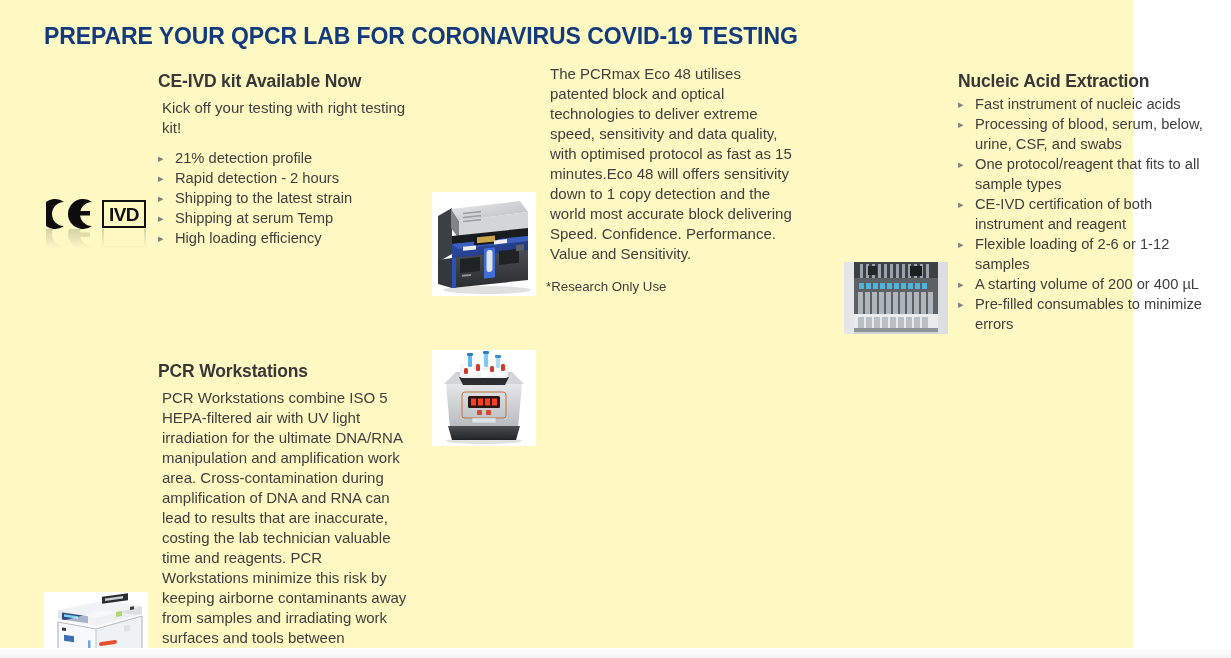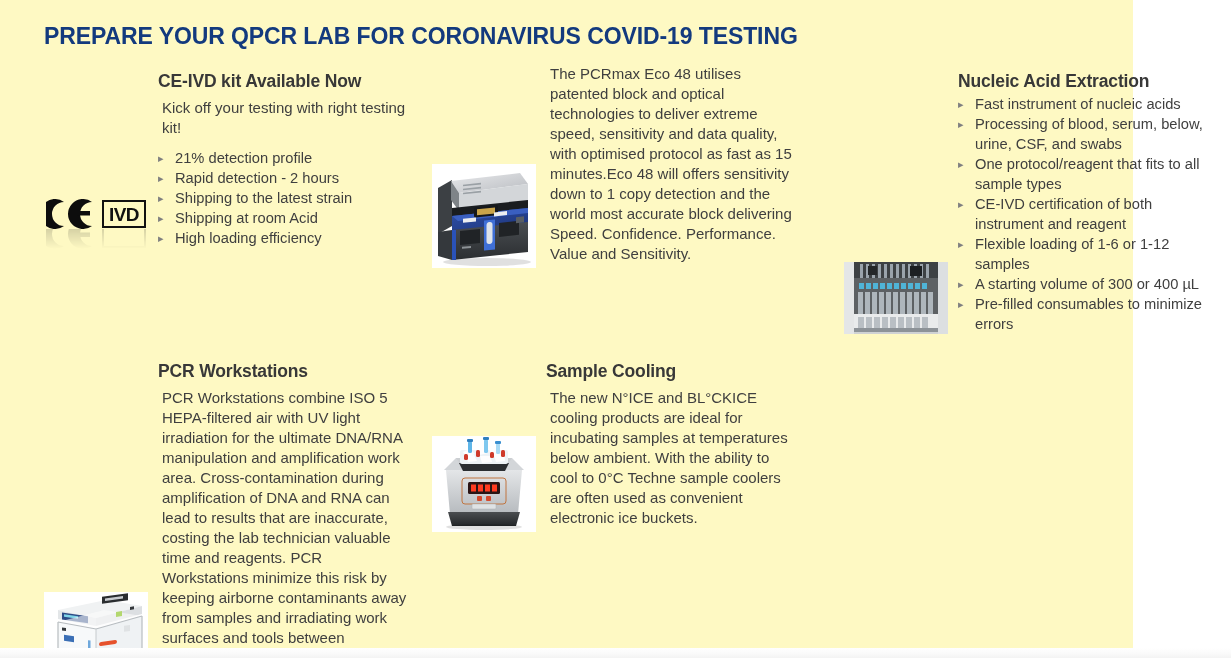--- a/index.html
+++ b/index.html
@@ -193,21 +193,21 @@
           </div>
         </div>
       </div>
       <div class="body">
         <h2 class="card-title">CE-IVD kit Available Now</h2>
         <p class="card-text">Kick off your testing with right testing kit!</p>
         <ul class="bullets">
           <li><span class="bullet-glyph">▸</span><span>21% detection profile</span></li>
           <li><span class="bullet-glyph">▸</span><span>Rapid detection - 2 hours</span></li>
           <li><span class="bullet-glyph">▸</span><span>Shipping to the latest strain</span></li>
-          <li><span class="bullet-glyph">▸</span><span>Shipping at room Acid</span></li>
+          <li><span class="bullet-glyph">▸</span><span>Shipping at serum Temp</span></li>
           <li><span class="bullet-glyph">▸</span><span>High loading efficiency</span></li>
         </ul>
       </div>
     </div>
   </div>
 
   <div class="col col-2 row-1">
     <div class="card-inner">
       <div class="media">
         <svg class="photo" width="104" height="104" viewBox="0 0 104 104">
@@ -261,20 +261,21 @@
           <rect x="67" y="66" width="20" height="14" fill="#202326" transform="skewY(-6)"></rect>
 
           <rect x="30" y="86" width="9" height="2" fill="#8d9296" transform="skewY(-6)"></rect>
           <rect x="84" y="62" width="8" height="6" fill="#5a5f63" transform="skewY(-6)"></rect>
 
           <ellipse cx="55" cy="98" rx="44" ry="4" fill="#000" opacity="0.12"></ellipse>
         </svg>
       </div>
       <div class="body">
         <p class="card-text">The PCRmax Eco 48 utilises patented block and optical technologies to deliver extreme speed, sensitivity and data quality, with optimised protocol as fast as 15 minutes.Eco 48 will offers sensitivity down to 1 copy detection and the world most accurate block delivering Speed. Confidence. Performance. Value and Sensitivity.</p>
+        <p class="note">*Research Only Use</p>
       </div>
     </div>
   </div>
 
   <div class="col col-3 row-1">
     <div class="card-inner">
       <div class="media">
         <svg class="photo" width="104" height="72" viewBox="0 0 104 72">
           <rect x="0" y="0" width="104" height="72" fill="#cfd2d4"></rect>
 
@@ -343,22 +344,22 @@
           <rect x="10" y="66" width="84" height="4" fill="#8d9398"></rect>
         </svg>
       </div>
       <div class="body">
         <h2 class="card-title tight">Nucleic Acid Extraction</h2>
         <ul class="bullets tight">
           <li><span class="bullet-glyph">▸</span><span>Fast instrument of nucleic acids</span></li>
           <li><span class="bullet-glyph">▸</span><span>Processing of blood, serum, below, urine, CSF, and swabs</span></li>
           <li><span class="bullet-glyph">▸</span><span>One protocol/reagent that fits to all sample types</span></li>
           <li><span class="bullet-glyph">▸</span><span>CE-IVD certification of both instrument and reagent</span></li>
-          <li><span class="bullet-glyph">▸</span><span>Flexible loading of 1-6 or 1-12 samples</span></li>
-          <li><span class="bullet-glyph">▸</span><span>A starting volume of 300 or 400 µL</span></li>
+          <li><span class="bullet-glyph">▸</span><span>Flexible loading of 2-6 or 1-12 samples</span></li>
+          <li><span class="bullet-glyph">▸</span><span>A starting volume of 200 or 400 µL</span></li>
           <li><span class="bullet-glyph">▸</span><span>Pre-filled consumables to minimize errors</span></li>
         </ul>
       </div>
     </div>
   </div>
 
   <div class="col col-1" style="top:350px;">
     <div class="card-inner">
       <div class="media">
         <svg class="photo" width="104" height="80" viewBox="0 0 104 80">
@@ -466,21 +467,17 @@
 
           <rect x="45" y="60" width="5" height="5" rx="1" fill="#d6492c"></rect>
           <rect x="54" y="60" width="5" height="5" rx="1" fill="#d6492c"></rect>
 
           <rect x="40" y="68" width="24" height="5" rx="1" fill="#dfe2e4" stroke="#aab0b4" stroke-width="0.5"></rect>
 
           <path d="M16 76 L88 76 L84 90 L20 90 Z" fill="url(#coolBase)"></path>
           <ellipse cx="52" cy="91" rx="38" ry="3" fill="#000" opacity="0.12"></ellipse>
         </svg>
       </div>
-      <div class="body">
-        <h2 class="card-title">Sample Cooling</h2>
-        <p class="card-text">The new N°ICE and BL°CKICE cooling products are ideal for incubating samples at temperatures below ambient. With the ability to cool to 0°C Techne sample coolers are often used as convenient electronic ice buckets.</p>
-      </div>
     </div>
   </div>
 
   <div class="bottom-band"></div>
 </div>
 
 </body></html>

